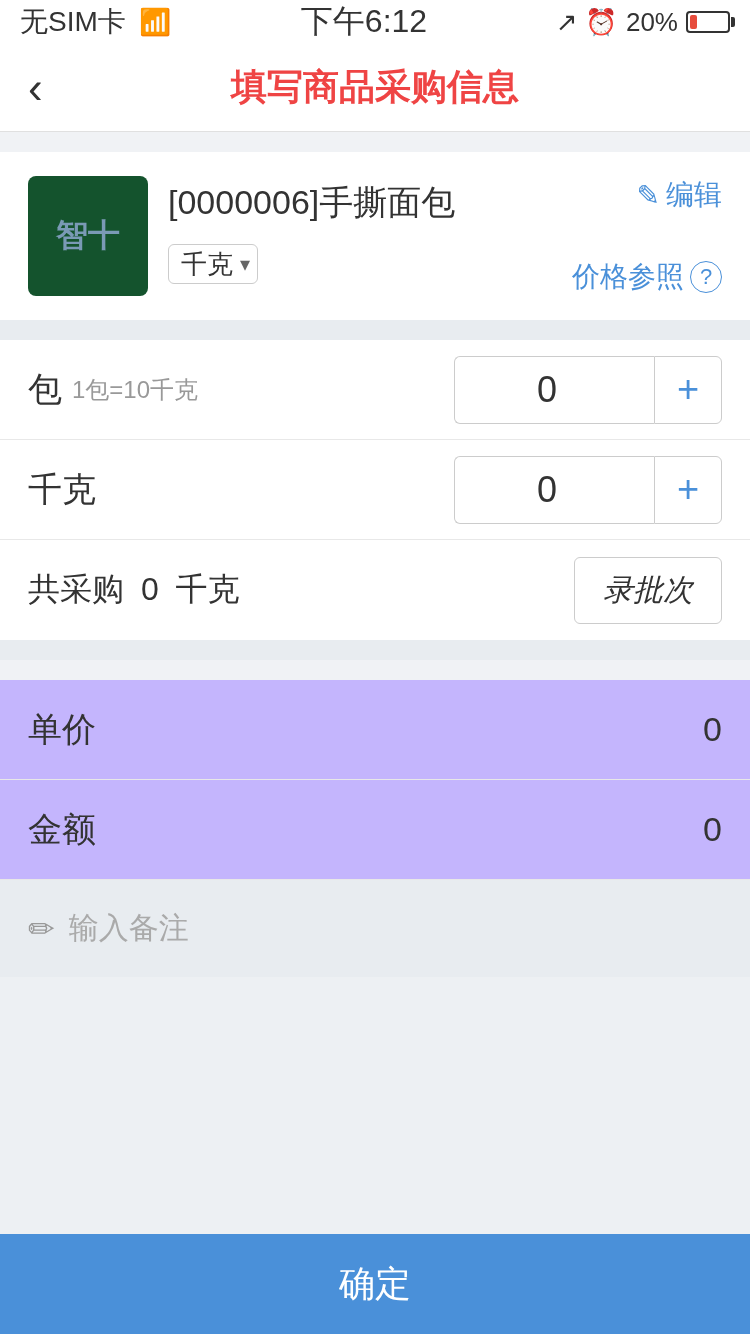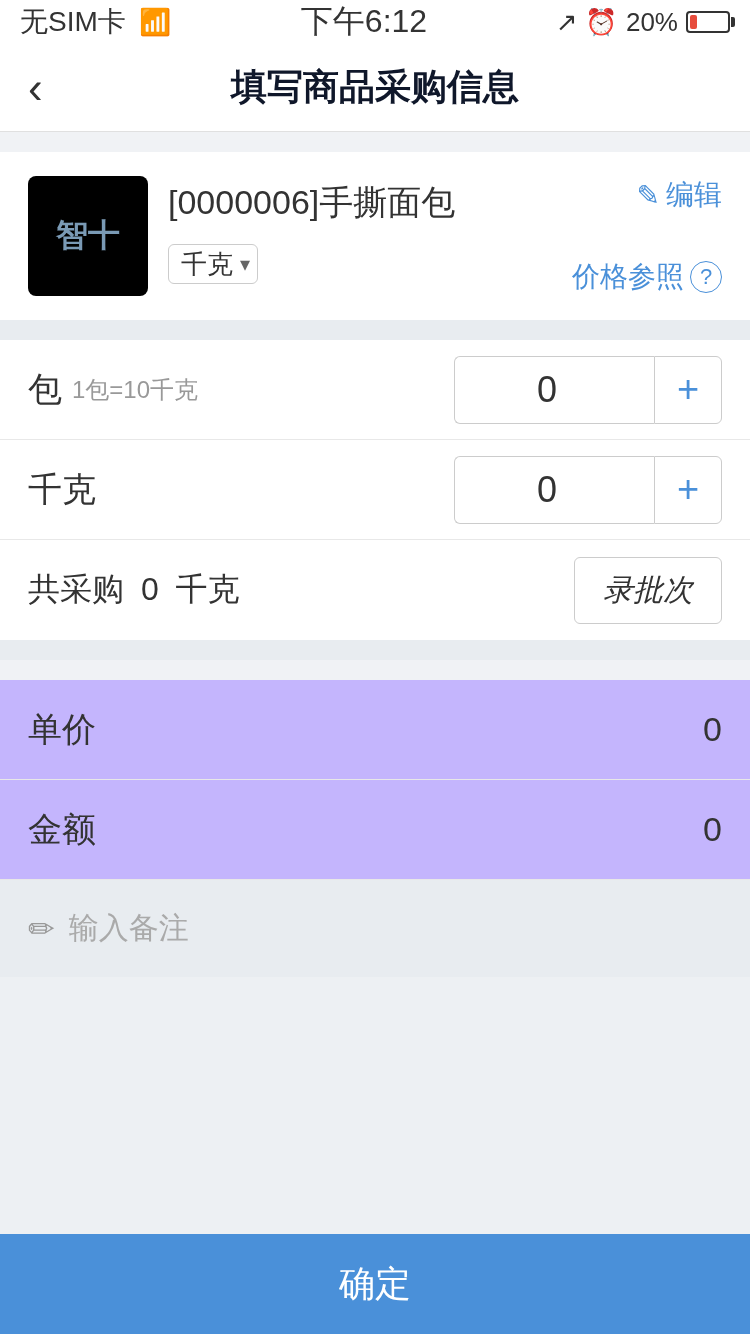--- a/index.html
+++ b/index.html
@@ -70,37 +70,37 @@
       position: absolute;
       left: 28px;
       font-size: 44px;
       color: #333;
       cursor: pointer;
       line-height: 1;
     }
     .nav-title {
       font-size: 36px;
       font-weight: 600;
-      color: #0f172a;
+      color: #ef4444;
     }
 
     
     .product-card {
       background: #fff;
       margin-top: 20px;
       padding: 24px 28px;
       display: flex;
       align-items: flex-start;
       gap: 20px;
       position: relative;
     }
     .product-image {
       width: 120px;
       height: 120px;
-      background: #000000;
+      background: #14532d;
       border-radius: 8px;
       display: flex;
       align-items: center;
       justify-content: center;
       flex-shrink: 0;
     }
     .product-logo {
       font-size: 32px;
       color: #7a9ab5;
       font-weight: bold;

